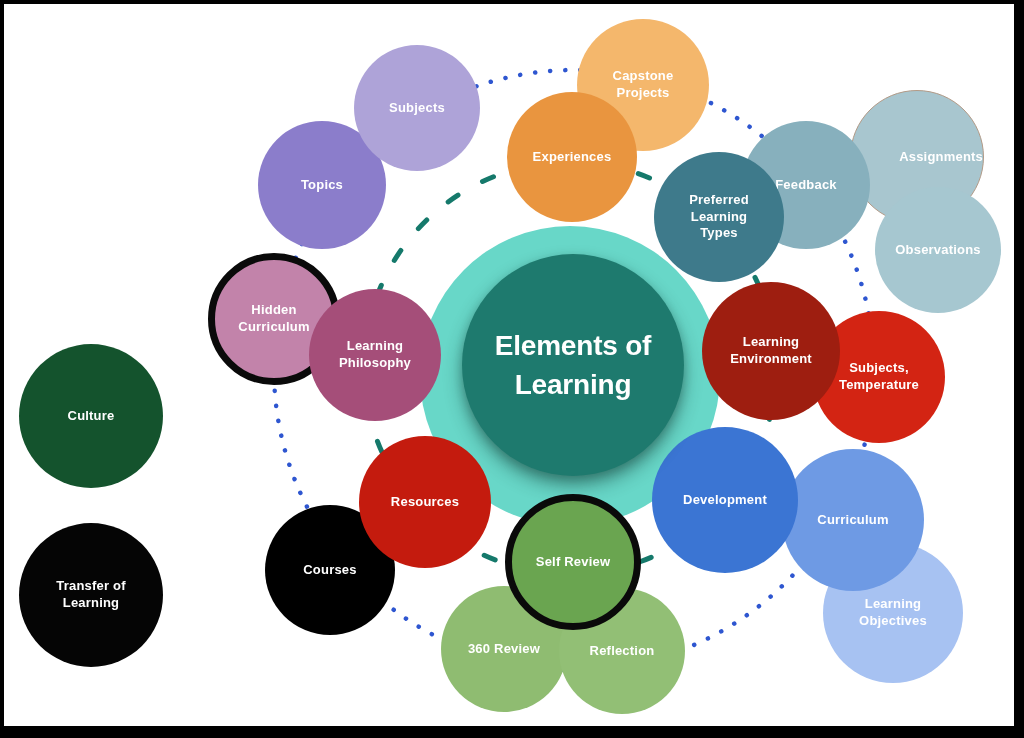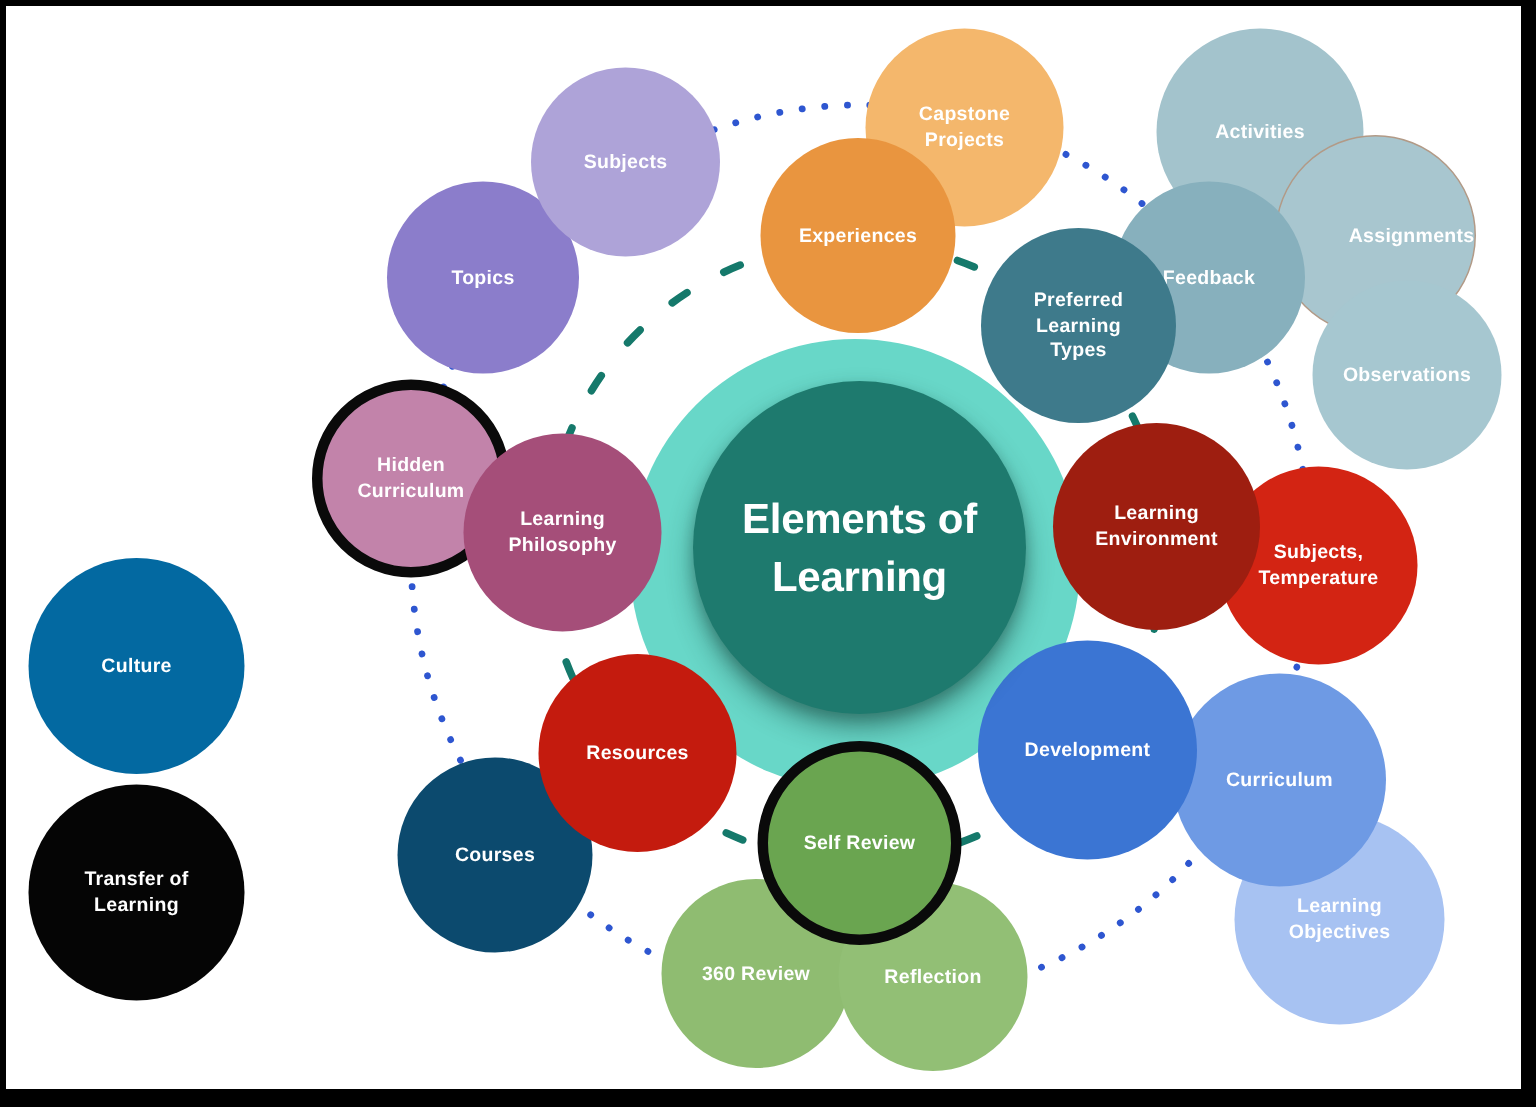--- a/index.html
+++ b/index.html
@@ -40,23 +40,20 @@
           <span class="bubble-label">Learning
 Philosophy</span>
         </div>
         <div class="bubble" style="left: 573px; top: 15px; width: 132px; height: 132px; background: rgb(244, 183, 108); z-index: 3;">
           <span class="bubble-label">Capstone
 Projects</span>
         </div>
         <div class="bubble" style="left: 503px; top: 88px; width: 130px; height: 130px; background: rgb(233, 149, 63); z-index: 4;">
           <span class="bubble-label">Experiences</span>
         </div>
-        <div class="bubble" style="left: 767px; top: 15px; width: 138px; height: 138px; background: rgb(163, 195, 204); z-index: 3;">
-          <span class="bubble-label">Activities</span>
-        </div>
         <div class="bubble" style="left: 846px; top: 86px; width: 134px; height: 134px; background: rgb(168, 198, 207); z-index: 4; border: 1.5px solid rgb(178, 154, 135); justify-content: flex-end;">
           <span class="bubble-label">Assignments</span>
         </div>
         <div class="bubble" style="left: 871px; top: 183px; width: 126px; height: 126px; background: rgb(166, 199, 208); z-index: 5;">
           <span class="bubble-label">Observations</span>
         </div>
         <div class="bubble" style="left: 738px; top: 117px; width: 128px; height: 128px; background: rgb(135, 176, 189); z-index: 5;">
           <span class="bubble-label">Feedback</span>
         </div>
         <div class="bubble" style="left: 650px; top: 148px; width: 130px; height: 130px; background: rgb(62, 122, 139); z-index: 6;">
@@ -84,27 +81,27 @@
         </div>
         <div class="bubble" style="left: 437px; top: 582px; width: 126px; height: 126px; background: rgb(143, 188, 113); z-index: 4;">
           <span class="bubble-label">360 Review</span>
         </div>
         <div class="bubble" style="left: 555px; top: 584px; width: 126px; height: 126px; background: rgb(146, 191, 117); z-index: 4;">
           <span class="bubble-label">Reflection</span>
         </div>
         <div class="bubble" style="left: 501px; top: 490px; width: 136px; height: 136px; background: rgb(106, 165, 80); z-index: 6; border: 7px solid rgb(10, 10, 10);">
           <span class="bubble-label">Self Review</span>
         </div>
-        <div class="bubble" style="left: 261px; top: 501px; width: 130px; height: 130px; background: #0c4a6e; z-index: 4;">
+        <div class="bubble" style="left: 261px; top: 501px; width: 130px; height: 130px; background: #000000; z-index: 4;">
           <span class="bubble-label">Courses</span>
         </div>
         <div class="bubble" style="left: 355px; top: 432px; width: 132px; height: 132px; background: rgb(196, 27, 14); z-index: 5;">
           <span class="bubble-label">Resources</span>
         </div>
-        <div class="bubble" style="left: 15px; top: 368px; width: 144px; height: 144px; background: #0369a1; z-index: 3;">
+        <div class="bubble" style="left: 15px; top: 340px; width: 144px; height: 144px; background: #14532d; z-index: 3;">
           <span class="bubble-label">Culture</span>
         </div>
         <div class="bubble" style="left: 15px; top: 519px; width: 144px; height: 144px; background: rgb(5, 5, 5); z-index: 3;">
           <span class="bubble-label">Transfer of
 Learning</span>
         </div>
         <div class="bubble center-bubble shadowed" style="left: 458px; top: 250px; width: 222px; height: 222px; background: rgb(30, 122, 110); z-index: 7;">
           <span class="bubble-label">Elements of
 Learning</span>
         </div>

